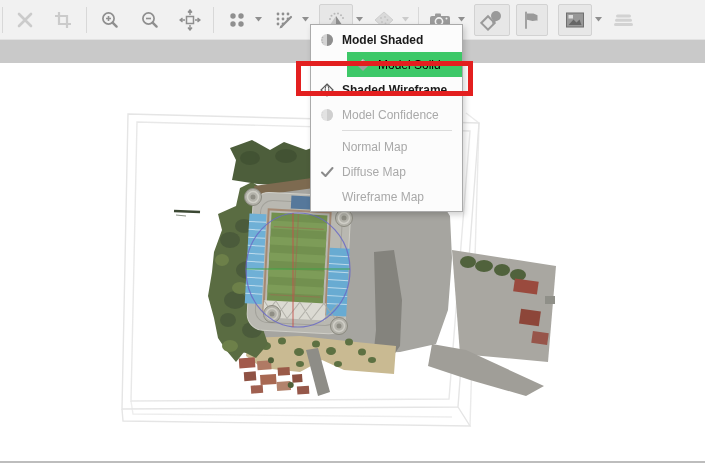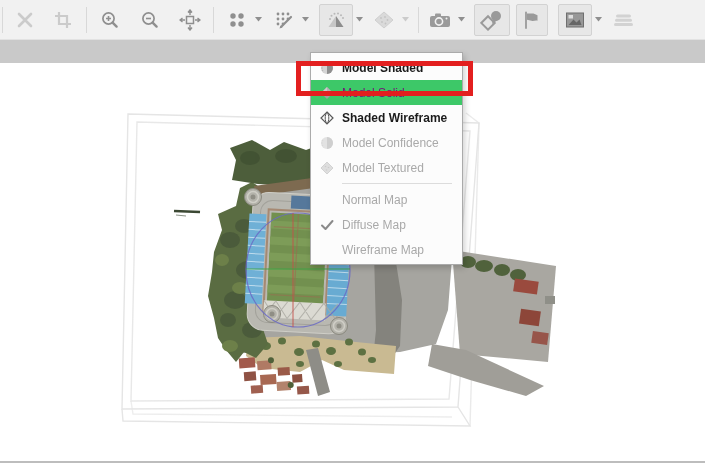--- a/index.html
+++ b/index.html
@@ -19,29 +19,29 @@
     border:1px solid transparent;border-radius:2px;box-sizing:border-box;
   }
   .tbtn.pressed{background:#e7e7e7;border-color:#d2d2d2;}
   .caret{width:13px;height:32px;display:flex;align-items:center;justify-content:center;flex:0 0 13px;}
   
   .grayband{position:absolute;top:40px;left:0;width:705px;height:23px;background:#c9c9c9;}
   .viewport{position:absolute;top:63px;left:0;width:705px;height:398px;background:#ffffff;}
   .bottomline{position:absolute;top:461px;left:0;width:705px;height:2px;background:#bdbdbd;}
   
   .menu{
-    position:absolute;left:310px;top:52px;width:153px;z-index:20;
+    position:absolute;left:310px;top:24px;width:153px;z-index:20;
     background:#fcfcfc;border:1px solid #aaaaaa;box-sizing:border-box;
     box-shadow:2px 3px 6px rgba(0,0,0,.18);padding:2px 0;
   }
   .mitem{height:25px;display:flex;align-items:center;font-size:12px;color:#1b1b1b;cursor:default;}
   .mitem .micon{width:31px;flex:0 0 31px;display:flex;align-items:center;justify-content:center;}
   .mitem.bold{font-weight:600;}
   .mitem.disabled{color:#a9a9a9;font-weight:400;}
-  .mitem.selected{background:#3dc868;color:#701a75;}
+  .mitem.selected{background:#3dc868;color:#000000;margin-left:36px;}
   .msep{height:1px;background:#dcdcdc;margin:3px 10px 3px 31px;}
   
   .annotation{
     position:absolute;left:296px;top:61px;width:177px;height:35px;
     border:5px solid #e31f1f;box-sizing:border-box;z-index:30;pointer-events:none;
   }
 </style>
 </head>
 <body>
 
@@ -414,33 +414,20 @@
         <g fill="#d8d8d8">
             <circle cx="3.5" cy="5.5" r="0.8"></circle>
             <circle cx="3" cy="8" r="0.8"></circle>
             <circle cx="3.5" cy="10.5" r="0.8"></circle>
           </g>
       </svg>
     </span>
     <span>Model Confidence</span>
   </div>
 
-  <div class="mitem disabled">
-    <span class="micon">
-      <svg width="16" height="16">
-        <polygon points="8,2 14,8 8,14 2,8" fill="#dedede" stroke="#d2d2d2"></polygon>
-        <g fill="#cccccc">
-            <circle cx="6.5" cy="6.5" r="0.8"></circle>
-            <circle cx="9.5" cy="7.5" r="0.8"></circle>
-            <circle cx="7.5" cy="10" r="0.8"></circle>
-          </g>
-      </svg>
-    </span>
-    <span>Model Textured</span>
-  </div>
 
   <div class="msep"></div>
 
   <div class="mitem disabled">
     <span class="micon"></span>
     <span>Normal Map</span>
   </div>
 
   <div class="mitem disabled">
     <span class="micon">

